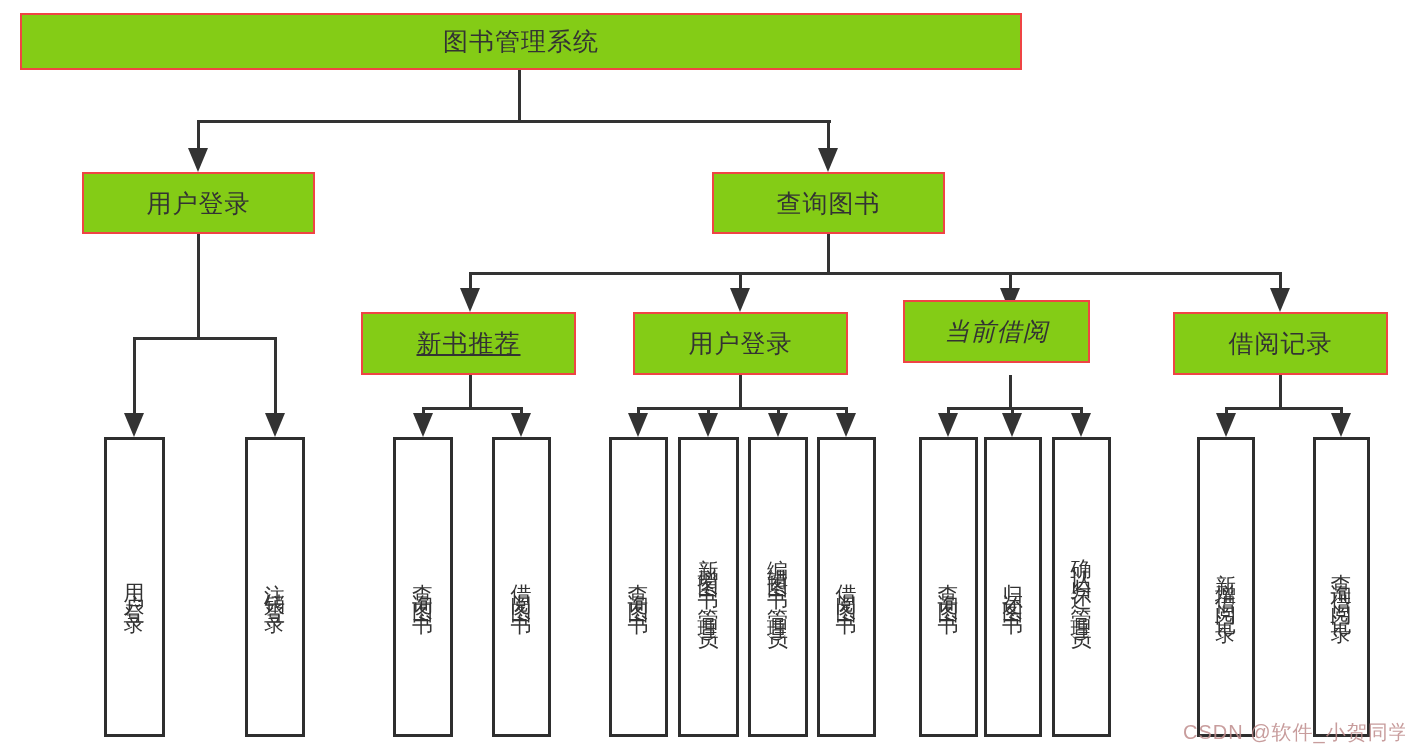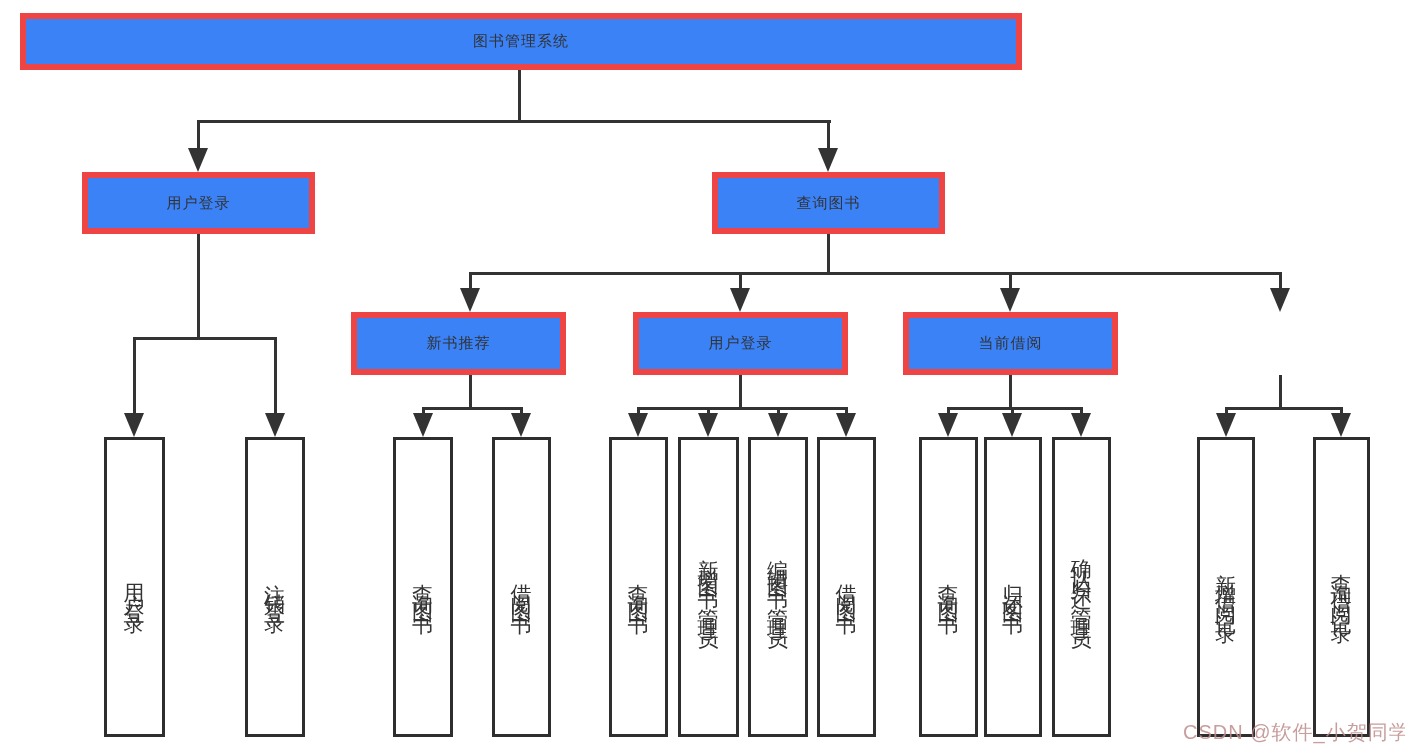--- a/index.html
+++ b/index.html
@@ -23,26 +23,26 @@
     position: absolute;
     width: 0;
     height: 0;
     border-left: 10px solid transparent;
     border-right: 10px solid transparent;
     border-top: 24px solid #333333;
   }
   .hbox {
     position: absolute;
     box-sizing: border-box;
-    border: 6px solid #ef4444;
-    background: #3b82f6;
+    border: 2px solid #ef4444;
+    background: #84cc16;
     display: flex;
     align-items: center;
     justify-content: center;
-    font-size: 15px;
+    font-size: 25px;
     color: #333333;
     letter-spacing: 1px;
     white-space: nowrap;
   }
   .vbox {
     position: absolute;
     box-sizing: border-box;
     top: 437px;
     height: 300px;
     border: 3px solid #2e2e2e;
@@ -129,23 +129,24 @@
   <div class="line" style="left:1225px; top:407px; width:3px; height:12px;"></div>
   <div class="arrow" style="left:1216px; top:413px;"></div>
   <div class="line" style="left:1340px; top:407px; width:3px; height:12px;"></div>
   <div class="arrow" style="left:1331px; top:413px;"></div>
 
   <div class="hbox" style="left:20px; top:13px; width:1002px; height:57px;">图书管理系统</div>
 
   <div class="hbox" style="left:82px; top:172px; width:233px; height:62px;">用户登录</div>
   <div class="hbox" style="left:712px; top:172px; width:233px; height:62px;">查询图书</div>
 
-  <div class="hbox" style="left:351px; top:312px; width:215px; height:63px;">新书推荐</div>
+  <div class="hbox" style="left:361px; top:312px; width:215px; height:63px;text-decoration:underline;">新书推荐</div>
   <div class="hbox" style="left:633px; top:312px; width:215px; height:63px;">用户登录</div>
-  <div class="hbox" style="left:903px; top:312px; width:215px; height:63px;">当前借阅</div>
+  <div class="hbox" style="left:903px; top:300px; width:187px; height:63px;font-style:italic;">当前借阅</div>
+  <div class="hbox" style="left:1173px; top:312px; width:215px; height:63px;">借阅记录</div>
 
   <div class="vbox" style="left:104px; width:61px;">用户登录</div>
   <div class="vbox" style="left:245px; width:60px;">注销登录</div>
 
   <div class="vbox" style="left:393px; width:60px;">查询图书</div>
   <div class="vbox" style="left:492px; width:59px;">借阅图书</div>
 
   <div class="vbox" style="left:609px; width:59px;">查询图书</div>
   <div class="vbox" style="left:678px; width:61px;">新增图书（管理员）</div>
   <div class="vbox" style="left:748px; width:60px;">编辑图书（管理员）</div>

